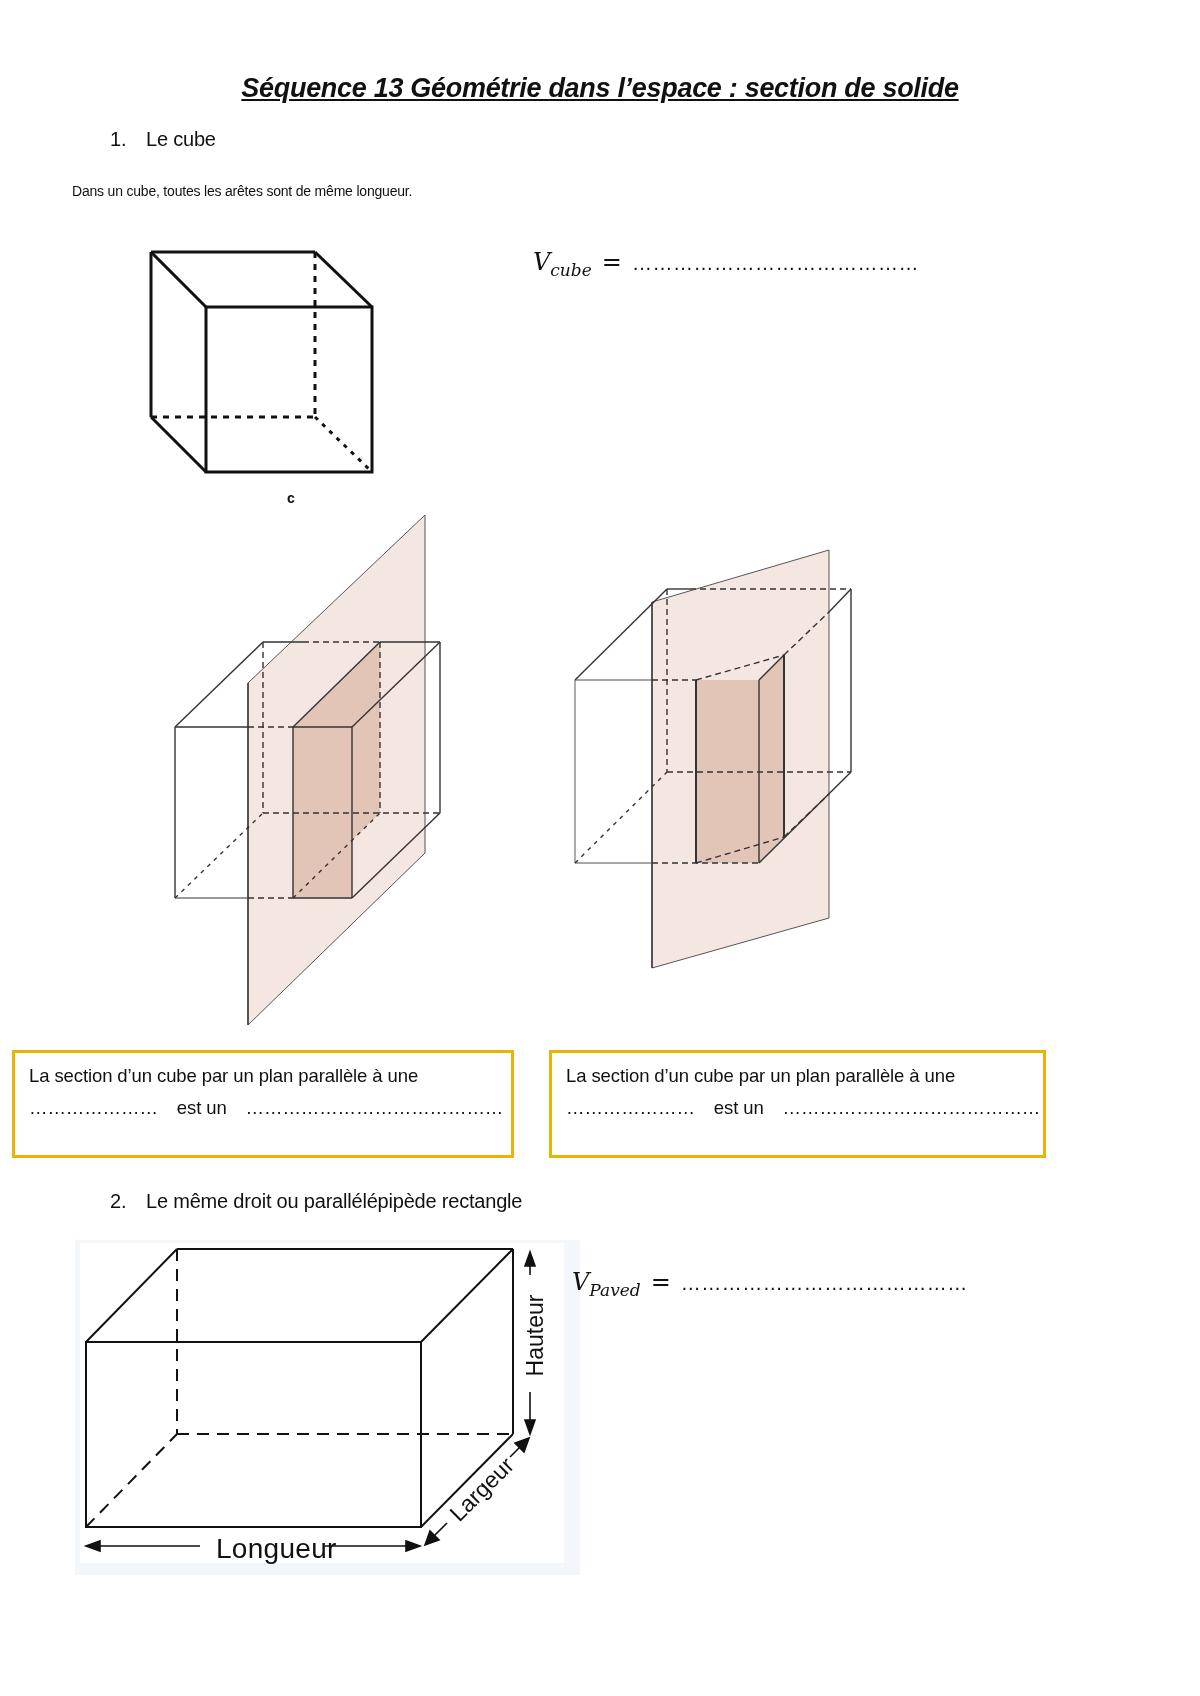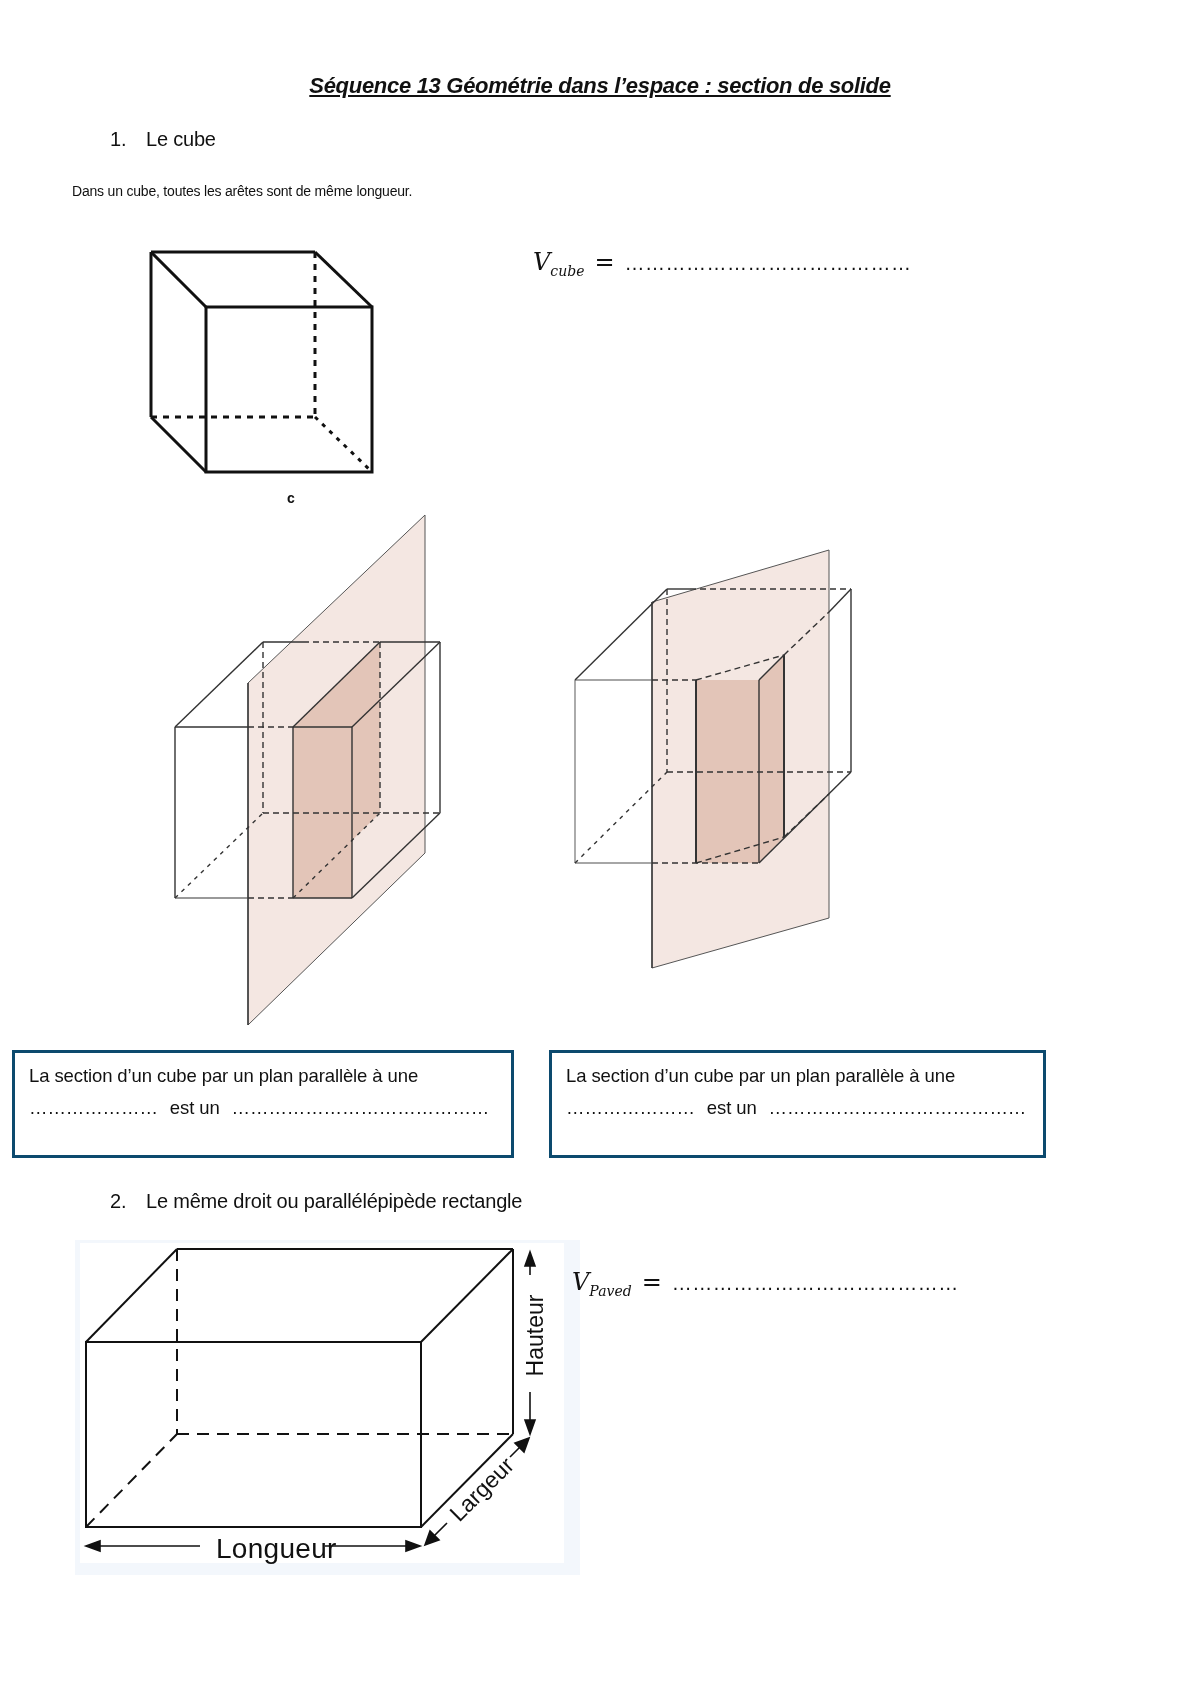--- a/index.html
+++ b/index.html
@@ -1,31 +1,31 @@
 <!DOCTYPE html>
 <html><head>
 <meta charset="utf-8">
 <style>
   html, body { margin: 0; padding: 0; background: #ffffff; }
   body { width: 1200px; height: 1696px; position: relative; overflow: hidden;
          font-family: "Liberation Sans", "DejaVu Sans", sans-serif; color: #111; }
   .abs { position: absolute; }
-  .title { left: 0; width: 1200px; top: 73px; text-align: center; font-size: 22px;
+  .title { left: 0; width: 1200px; top: 73px; text-align: center; font-size: 27px;
            font-weight: bold; font-style: italic; text-decoration: underline; letter-spacing: -0.3px; }
   .h2 { font-size: 20px; font-weight: normal; letter-spacing: -0.2px; }
   .h2 .num { display: inline-block; width: 36px; }
   .para { font-size: 14px; letter-spacing: -0.2px; }
   .formula { font-family: "DejaVu Serif", "Liberation Serif", serif; font-size: 24px; white-space: nowrap; }
   .formula .v { font-style: italic; }
-  .formula sub { font-style: italic; font-size: 14px; vertical-align: -6px; }
+  .formula sub { font-style: italic; font-size: 17px; vertical-align: -6px; }
   .formula .eq { margin: 0 10px 0 10px; }
   .formula .dots { font-family: "Liberation Sans", sans-serif; font-size: 20px; letter-spacing: 0.5px; }
-  .box { border: 3px solid #0c4a6e; box-sizing: border-box; background: #fff; }
+  .box { border: 3px solid #eab308; box-sizing: border-box; background: #fff; }
   .box .line { position: absolute; left: 14px; font-size: 18.5px; white-space: nowrap; letter-spacing: -0.1px; }
-  .box .l2 .est { margin: 0 12px; }
+  .box .l2 .est { margin: 0 19px; }
   svg { position: absolute; left: 0; top: 0; }
   .clabel { font-size: 14px; font-weight: bold; }
 </style>
 </head>
 <body>
 
 <div class="abs title">Séquence 13 Géométrie dans l’espace : section de solide</div>
 
 <div class="abs h2" style="left:110px; top:128px;">
   <span class="num">1.</span><span>Le cube</span>

